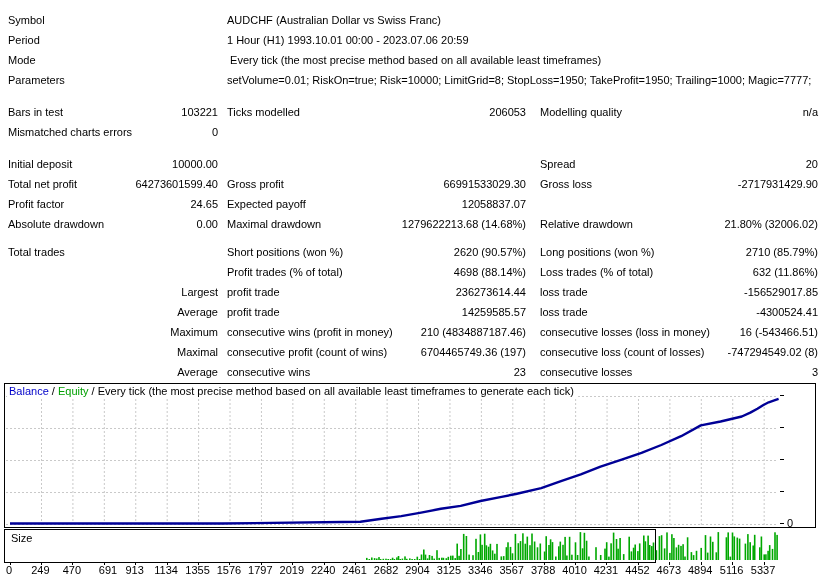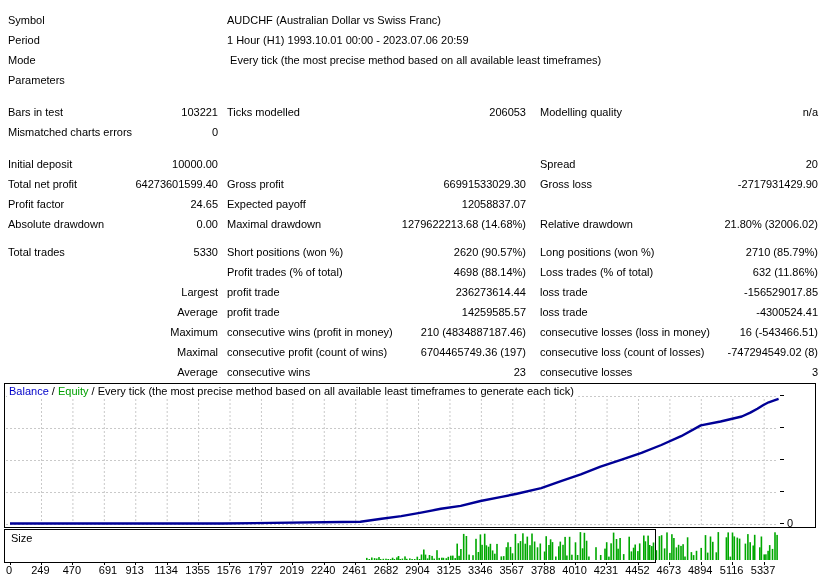--- a/index.html
+++ b/index.html
@@ -37,20 +37,21 @@
     <div class="row" style="top: 30px;">
       <div class="cell c1">Period</div>
       <div class="cell cinfo">1 Hour (H1) 1993.10.01 00:00 - 2023.07.06 20:59</div>
     </div>
     <div class="row" style="top: 50px;">
       <div class="cell c1">Mode</div>
       <div class="cell cinfo"> Every tick (the most precise method based on all available least timeframes)</div>
     </div>
     <div class="row" style="top: 70px;">
       <div class="cell c1">Parameters</div>
+      <div class="cell cinfo">setVolume=0.01; RiskOn=true; Risk=10000; LimitGrid=8; StopLoss=1950; TakeProfit=1950; Trailing=1000; Magic=7777;</div>
     </div>
     <div class="row" style="top: 102px;">
       <div class="cell c1">Bars in test</div>
       <div class="cell c2">103221</div>
       <div class="cell c3">Ticks modelled</div>
       <div class="cell c4">206053</div>
       <div class="cell c5">Modelling quality</div>
       <div class="cell c6">n/a</div>
     </div>
     <div class="row" style="top: 122px;">
@@ -80,21 +81,20 @@
     <div class="row" style="top: 214px;">
       <div class="cell c1">Absolute drawdown</div>
       <div class="cell c2">0.00</div>
       <div class="cell c3">Maximal drawdown</div>
       <div class="cell c4">1279622213.68 (14.68%)</div>
       <div class="cell c5">Relative drawdown</div>
       <div class="cell c6">21.80% (32006.02)</div>
     </div>
     <div class="row" style="top: 242px;">
       <div class="cell c1">Total trades</div>
-      <div class="cell c2">5330</div>
       <div class="cell c3">Short positions (won %)</div>
       <div class="cell c4">2620 (90.57%)</div>
       <div class="cell c5">Long positions (won %)</div>
       <div class="cell c6">2710 (85.79%)</div>
     </div>
     <div class="row" style="top: 262px;">
       <div class="cell c3">Profit trades (% of total)</div>
       <div class="cell c4">4698 (88.14%)</div>
       <div class="cell c5">Loss trades (% of total)</div>
       <div class="cell c6">632 (11.86%)</div>

